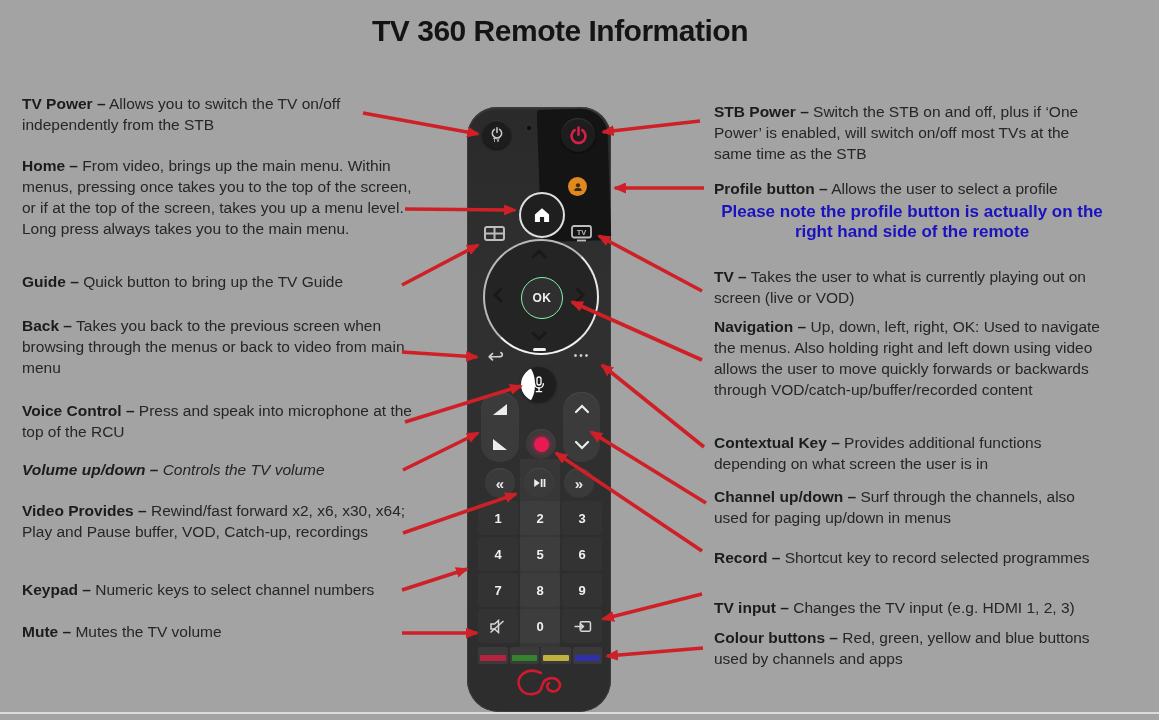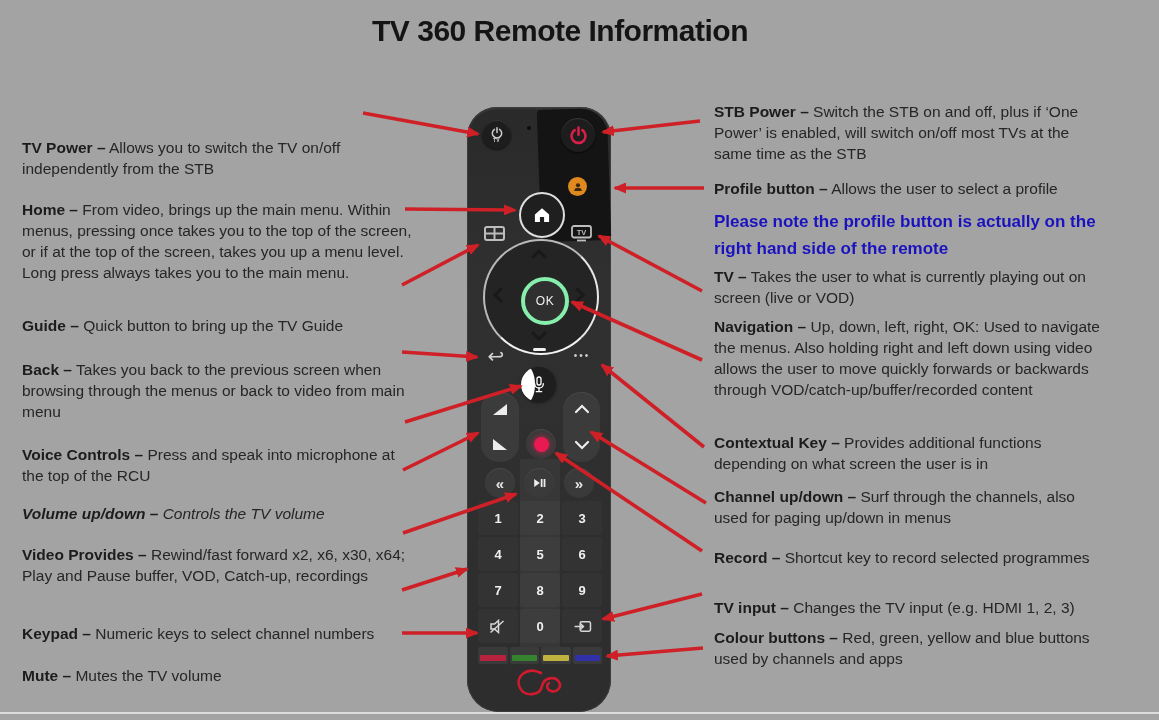--- a/index.html
+++ b/index.html
@@ -3,22 +3,22 @@
 <meta charset="utf-8">
 <style>
   html,body{margin:0;padding:0;background:#ffffff;}
   .page{position:relative;width:1159px;height:720px;background:#a3a3a3;overflow:hidden;
         font-family:"Liberation Sans",sans-serif;color:#222;}
   .title{position:absolute;left:0;top:14px;width:1120px;text-align:center;
          font-size:30px;font-weight:800;color:#141414;letter-spacing:-0.5px;}
   
   .ann{position:absolute;font-size:15.5px;line-height:21px;color:#262626;}
   .ann b{font-weight:700;color:#1c1c1c;}
-  .ann .note{display:block;margin-top:9px;font-size:17px;line-height:27px;font-weight:700;color:#1a12bf;}
-  .left-col .ann{left:22px;width:392px;margin-top:44px;}
+  .ann .note{display:block;margin-top:3px;font-size:17px;line-height:20px;font-weight:700;color:#1a12bf;text-align:center;}
+  .left-col .ann{left:22px;width:392px;}
   .right-col .ann{left:714px;width:396px;}
 
   
   .remote{position:absolute;left:467px;top:107px;width:144px;height:605px;
           background:linear-gradient(180deg,#2a2a2a,#303030 30%,#2d2d2d);
           border-radius:30px 30px 32px 32px;box-shadow:inset 0 0 0 1px #3c3c3c, inset 0 2px 2px rgba(255,255,255,.08);}
   .glossy{position:absolute;left:72px;top:2px;width:70px;height:132px;background:#141414;
           border-radius:4px 27px 4px 10px;transform:rotate(-2deg);}
   .center-strip{position:absolute;left:53px;top:352px;width:40px;height:188px;background:rgba(255,255,255,.045);}
   .rbtn{position:absolute;border-radius:50%;display:flex;align-items:center;justify-content:center;}
@@ -27,22 +27,22 @@
   .pill{position:absolute;background:#3b3b3b;border-radius:18px;box-shadow:inset 0 1px 1px rgba(255,255,255,.07);}
   .tvp-wrap{flex-direction:column;}
   .tvp-label{font-size:5px;color:#cdcdcd;margin-top:-3px;font-weight:700;letter-spacing:.3px;}
   .mic-dot{position:absolute;left:60px;top:19px;width:4px;height:4px;border-radius:50%;background:#0c0c0c;}
   .home{border:2px solid #dedede;background:#1f1f1f;}
   .navring{position:absolute;left:16px;top:132px;width:112px;height:112px;border-radius:50%;
            border:2px solid #b9b9b9;border-bottom-color:#f2f2f2;border-right-color:#e8e8e8;
            background:#242424;}
   .navpad-chev{position:absolute;left:0;top:0;}
   .okbtn{position:absolute;left:36px;top:36px;width:40px;height:40px;border-radius:50%;
-         background:#2f2f2f;border:4px solid #86efac;display:flex;align-items:center;justify-content:center;
-         color:#f0f0f0;font-size:12px;font-weight:400;letter-spacing:.5px;}
+         background:#2f2f2f;border:1px solid #86efac;display:flex;align-items:center;justify-content:center;
+         color:#f0f0f0;font-size:12px;font-weight:700;letter-spacing:.5px;}
   .ring-tick{position:absolute;left:66px;top:241px;width:13px;height:3px;background:#f2f2f2;border-radius:2px;}
   .glyph{color:#d0d0d0;}
   .back-g{position:absolute;left:16px;top:237px;width:26px;height:24px;font-size:20px;line-height:24px;text-align:center;}
   .dots-g{position:absolute;left:100px;top:242px;width:30px;height:16px;font-size:10px;letter-spacing:2px;text-align:center;line-height:14px;}
   .mic-btn{position:absolute;left:54px;top:260px;width:35px;height:35px;border-radius:50%;background:#1e1e1e;overflow:hidden;
            display:flex;align-items:center;justify-content:center;box-shadow:0 1px 3px rgba(0,0,0,.5);}
   .mic-btn::before{content:"";position:absolute;left:-6px;top:-2px;width:20px;height:39px;background:#ffffff;border-radius:50%;}
   .tri{width:14px;height:11px;background:#ececec;}
   .tri-up{clip-path:polygon(100% 0,0 100%,100% 100%);}
   .tri-dn{clip-path:polygon(0 0,0 100%,100% 100%);}
@@ -68,21 +68,21 @@
 
 <div class="page">
 
   <div class="title">TV 360 Remote Information</div>
 
   <div class="left-col">
     <div class="ann" style="top:93px;"><b>TV Power –</b> <span>Allows you to switch the TV on/off independently from the STB</span></div>
     <div class="ann" style="top:155px;"><b>Home –</b> <span>From video, brings up the main menu. Within menus, pressing once takes you to the top of the screen, or if at the top of the screen, takes you up a menu level. Long press always takes you to the main menu.</span></div>
     <div class="ann" style="top:271px;"><b>Guide –</b> <span>Quick button to bring up the TV Guide</span></div>
     <div class="ann" style="top:315px;"><b>Back –</b> <span>Takes you back to the previous screen when browsing through the menus or back to video from main menu</span></div>
-    <div class="ann" style="top:400px;"><b>Voice Controls –</b> <span>Press and speak into microphone at the top of the RCU</span></div>
+    <div class="ann" style="top:400px;"><b>Voice Control –</b> <span>Press and speak into microphone at the top of the RCU</span></div>
     <div class="ann" style="top:459px;font-style:italic;"><b>Volume up/down –</b> <span>Controls the TV volume</span></div>
     <div class="ann" style="top:500px;"><b>Video Provides –</b> <span>Rewind/fast forward x2, x6, x30, x64; Play and Pause buffer, VOD, Catch-up, recordings</span></div>
     <div class="ann" style="top:579px;"><b>Keypad –</b> <span>Numeric keys to select channel numbers</span></div>
     <div class="ann" style="top:621px;"><b>Mute –</b> <span>Mutes the TV volume</span></div>
   </div>
 
   <div class="right-col">
     <div class="ann" style="top:101px;"><b>STB Power –</b> <span>Switch the STB on and off, plus if ‘One Power’ is enabled, will switch on/off most TVs at the same time as the STB</span></div>
     <div class="ann" style="top:178px;"><b>Profile button –</b> <span>Allows the user to select a profile</span>
       <span class="note">Please note the profile button is actually on the right hand side of the remote</span></div>

